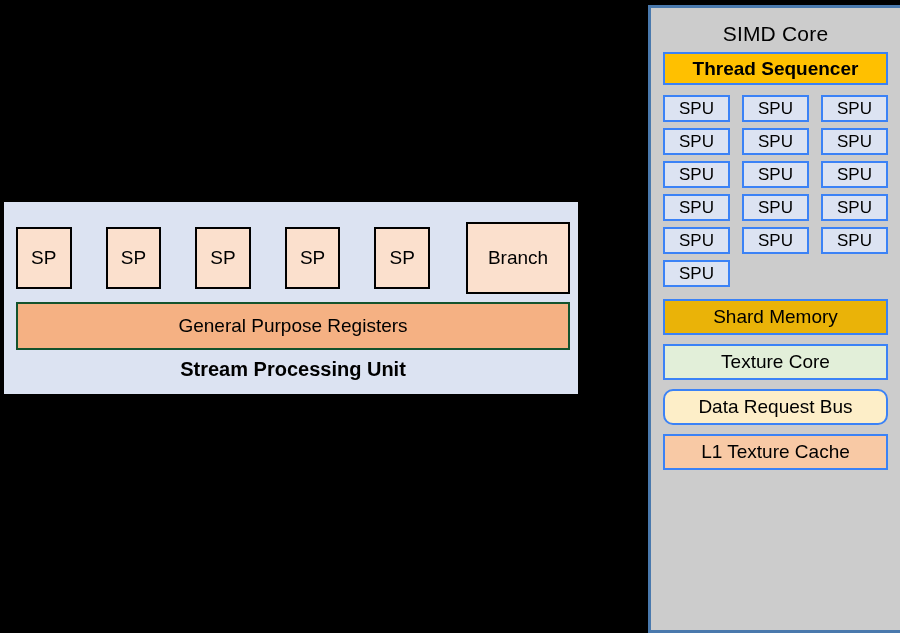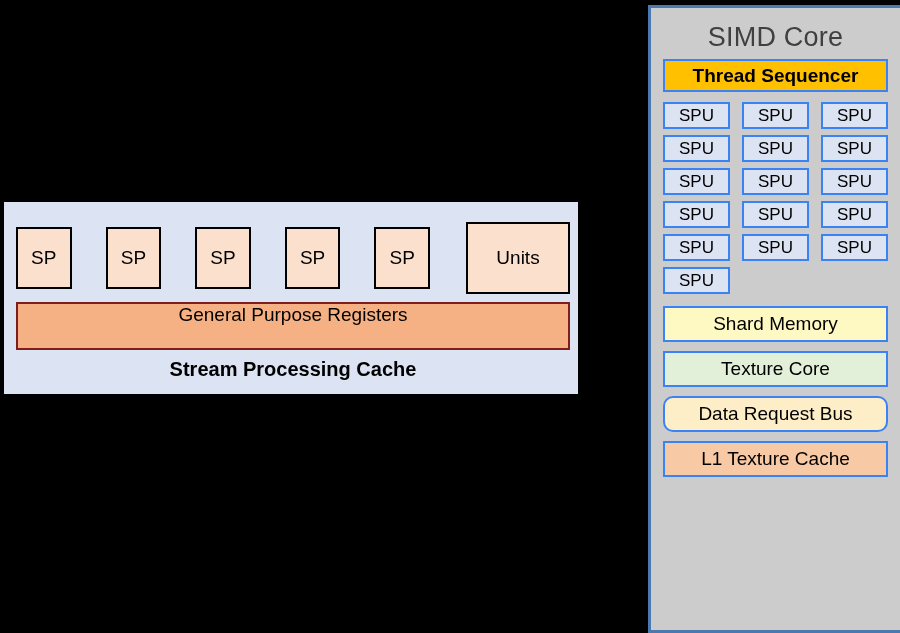--- a/index.html
+++ b/index.html
@@ -65,22 +65,23 @@
     margin-left: 2px;
   }
 
   .gpr-box {
     position: absolute;
     left: 12px;
     top: 100px;
     width: 554px;
     height: 48px;
     background: #f5b183;
-    border: 2px solid #7f1d1d;
-    display: flex;
+    border: 2px solid #14532d;
+    display: flex;
+    align-items: center;
     justify-content: center;
     font-size: 19px;
     color: #000000;
   }
 
   .spu-caption {
     position: absolute;
     left: 0;
     top: 156px;
     width: 578px;
@@ -107,22 +108,22 @@
     width: 252px;
     height: 628px;
     background: #cccccc;
     border: 3px solid #4a79ad;
     border-right: none;
     padding: 0 12px;
   }
 
   .simd-title {
     text-align: center;
-    font-size: 27px;
-    color: #404040;
+    font-size: 21px;
+    color: #000000;
     margin-top: 14px;
     margin-bottom: 6px;
     letter-spacing: 0.2px;
   }
 
   .block {
     border: 2px solid #3b82f6;
     display: flex;
     align-items: center;
     justify-content: center;
@@ -151,21 +152,21 @@
     height: 27px;
     font-size: 17px;
   }
 
   .wide-block {
     height: 36px;
     font-size: 19px;
     margin-bottom: 9px;
   }
 
-  .shard-mem   { background: #fef9c3; align-items: center; }
+  .shard-mem   { background: #eab308; align-items: center; }
   .texture-un  { background: #e2efd9; }
   .data-bus    { background: #fdeec8; border-radius: 10px; }
   .l1-cache    { background: #f8c9a5; }
 </style>
 </head>
 <body>
 
 <div id="canvas">
 
   <div class="spu-panel">
@@ -180,29 +181,29 @@
       <div class="sp-box sp-unit">
         <span>SP</span>
       </div>
       <div class="sp-box sp-unit">
         <span>SP</span>
       </div>
       <div class="sp-box sp-unit">
         <span>SP</span>
       </div>
       <div class="sp-box sp-branch">
-        <span>Units</span>
+        <span>Branch</span>
       </div>
     </div>
 
     <div class="gpr-box">
       <span>General Purpose Registers</span>
     </div>
 
-    <div class="spu-caption">Stream Processing Cache</div>
+    <div class="spu-caption">Stream Processing Unit</div>
   </div>
 
   <svg class="arrow" viewBox="0 0 32 40">
     <polygon points="0,4 26,20 0,36" fill="#000000"></polygon>
   </svg>
 
   <div class="simd-panel">
 
     <div class="simd-title">SIMD Core</div>
 

